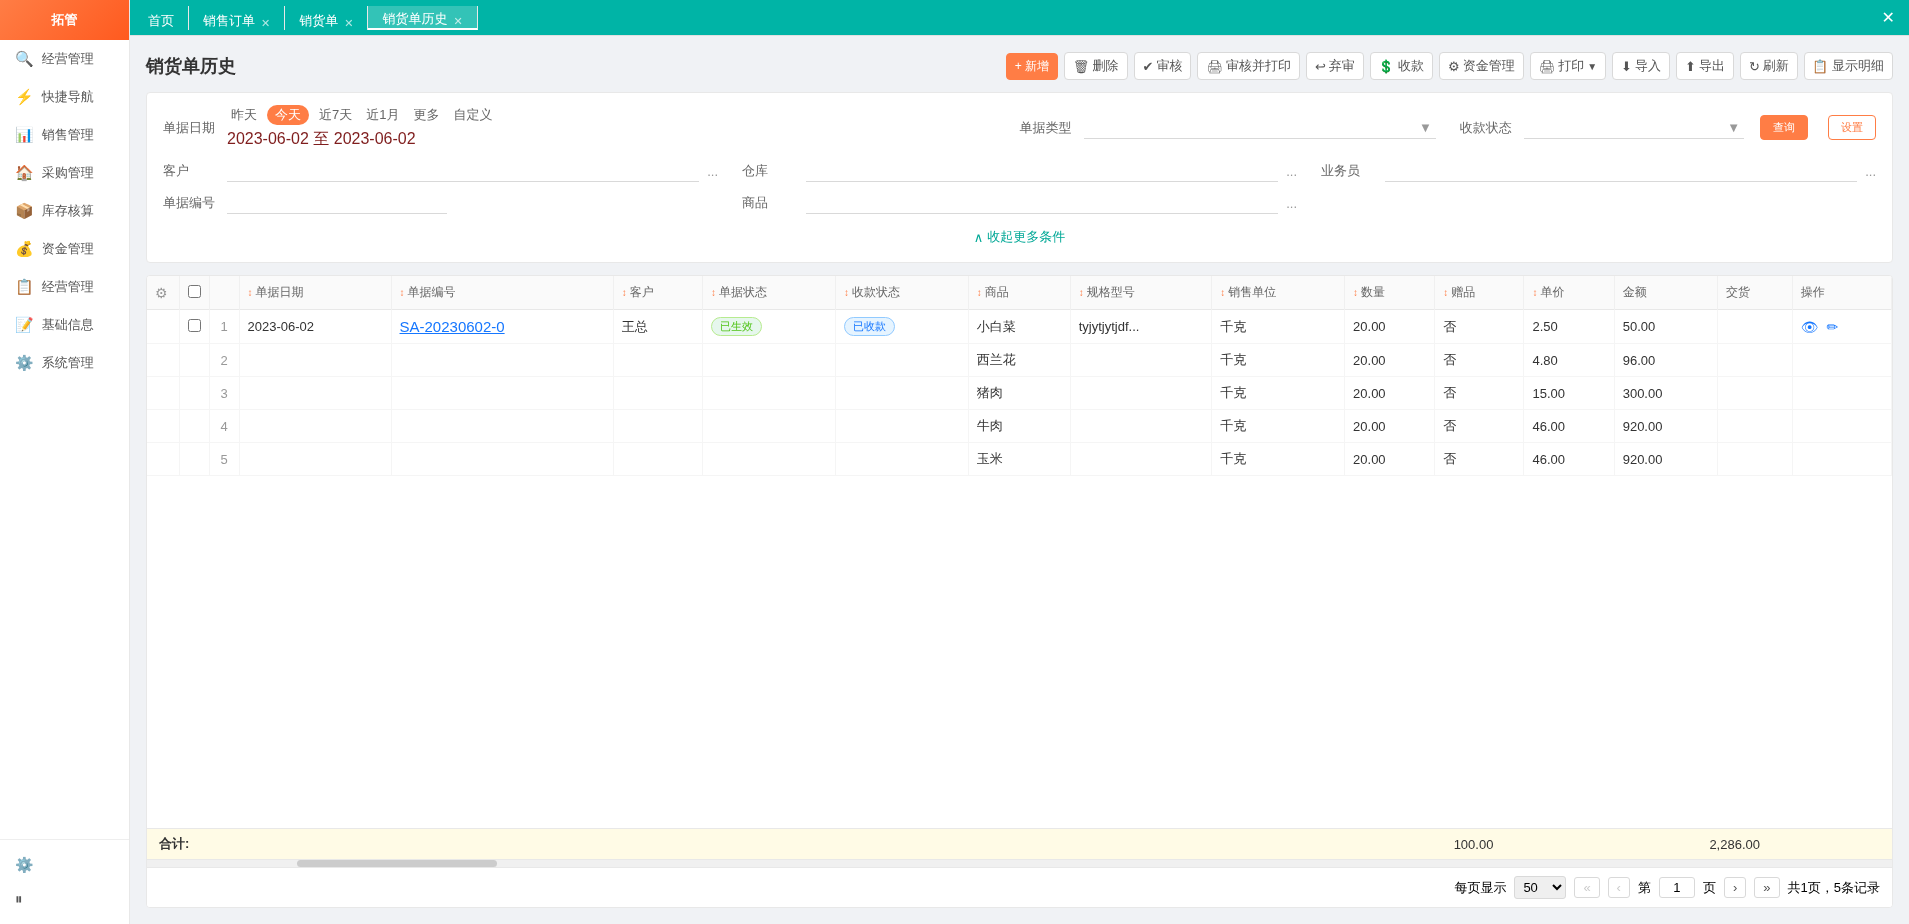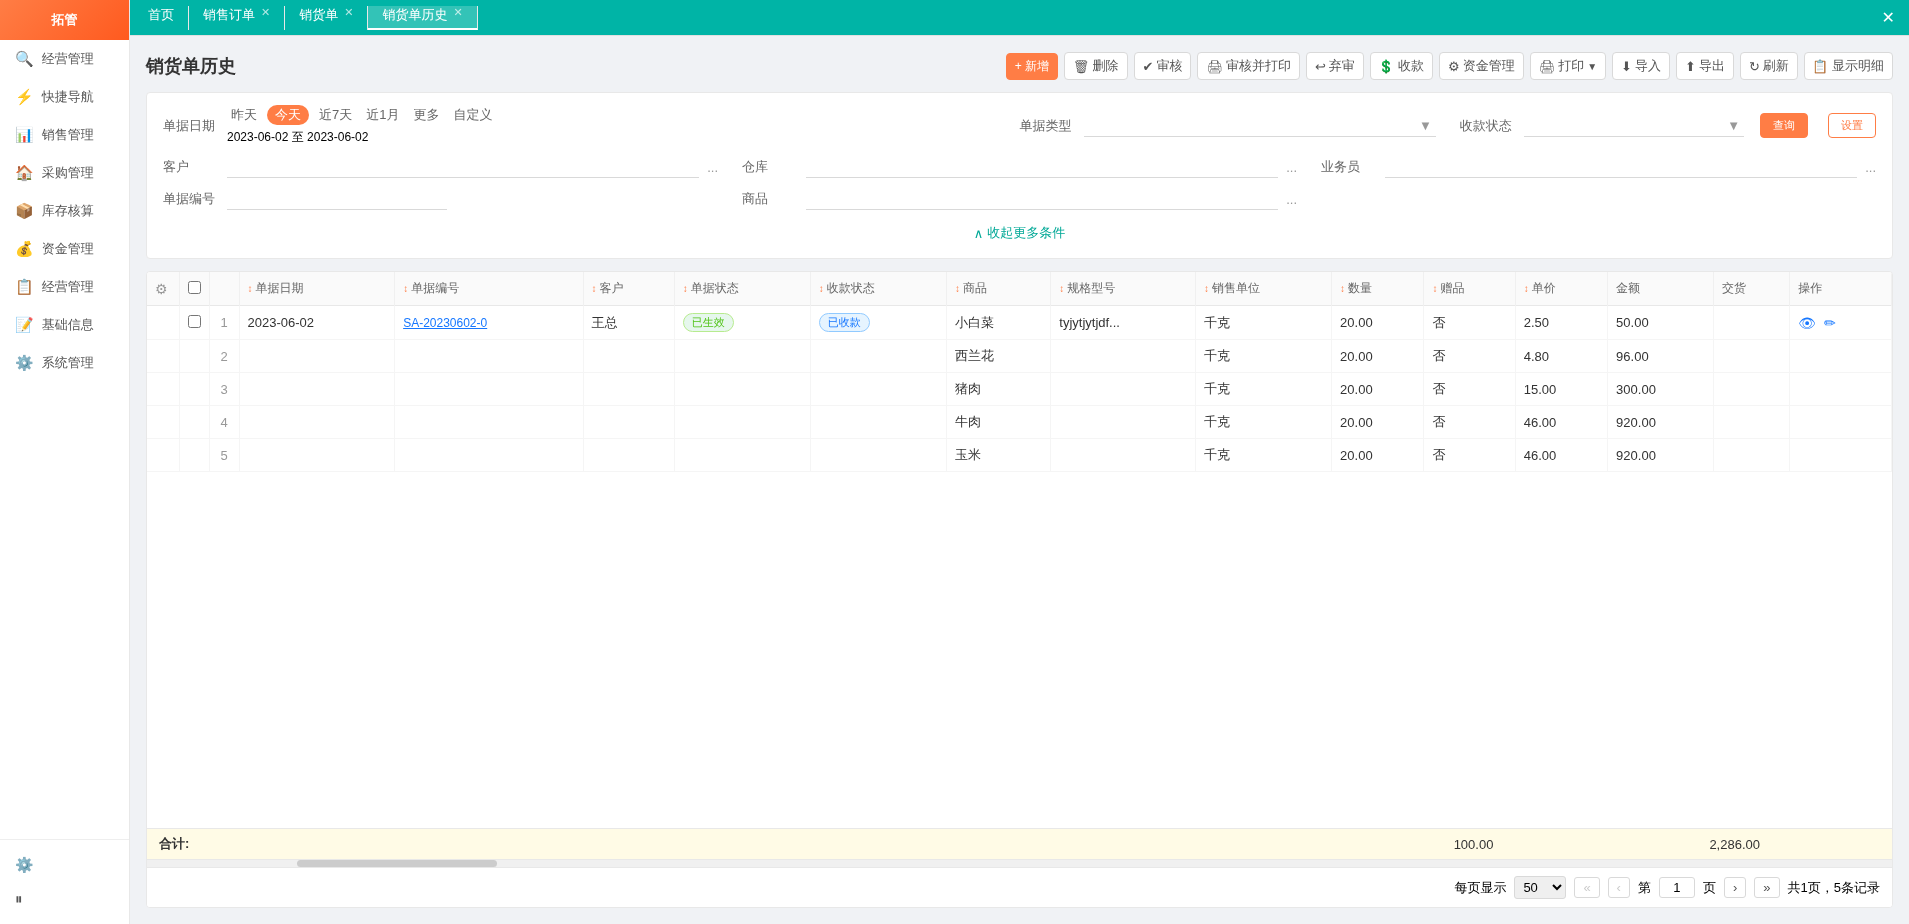--- a/index.html
+++ b/index.html
@@ -54,21 +54,21 @@
       display: flex;
       align-items: center;
       background: #fff;
       border-bottom: 1px solid #e0e0e0;
       height: 36px;
       padding: 0 4px;
       flex-shrink: 0;
     }
     .tab {
       display: flex;
-      align-items: flex-start;
+      align-items: flex-end;
       padding: 0 14px;
       height: 24px;
       cursor: pointer;
       color: #555;
       border-right: 1px solid #e8e8e8;
       gap: 6px;
       font-size: 13px;
     }
     .tab.active {
       background: #e8f7f6;
@@ -190,22 +190,22 @@
       color: #666;
       padding: 1px 4px;
     }
     .date-shortcut.active {
       background: #ff7d45;
       color: #fff;
       border-radius: 10px;
       padding: 1px 8px;
     }
     .date-range {
-      color: #000000;
-      font-size: 12px;
+      color: #7f1d1d;
+      font-size: 16px;
     }
     .filter-ellipsis {
       color: #999;
       cursor: pointer;
       font-size: 13px;
     }
 
     
     .table-container {
       flex: 1;
@@ -255,21 +255,21 @@
     }
     .badge {
       display: inline-block;
       padding: 1px 8px;
       border-radius: 10px;
       font-size: 11px;
       white-space: nowrap;
     }
     .badge-green { background: #e6f7ed; color: #52c41a; border: 1px solid #b7eb8f; }
     .badge-blue { background: #e6f4ff; color: #1677ff; border: 1px solid #91caff; }
-    .link-text { color: #1677ff; cursor: pointer; text-decoration: underline; font-size: 12px; }
+    .link-text { color: #1677ff; cursor: pointer; text-decoration: underline; font-size: 15px; }
     .action-icons { display: flex; gap: 8px; align-items: center; }
     .action-icon { cursor: pointer; color: #1677ff; font-size: 14px; }
 
     
     .summary-row {
       background: #fffbe6;
       border-top: 1px solid #e8e8e8;
       display: flex;
       align-items: center;
       padding: 6px 12px;

